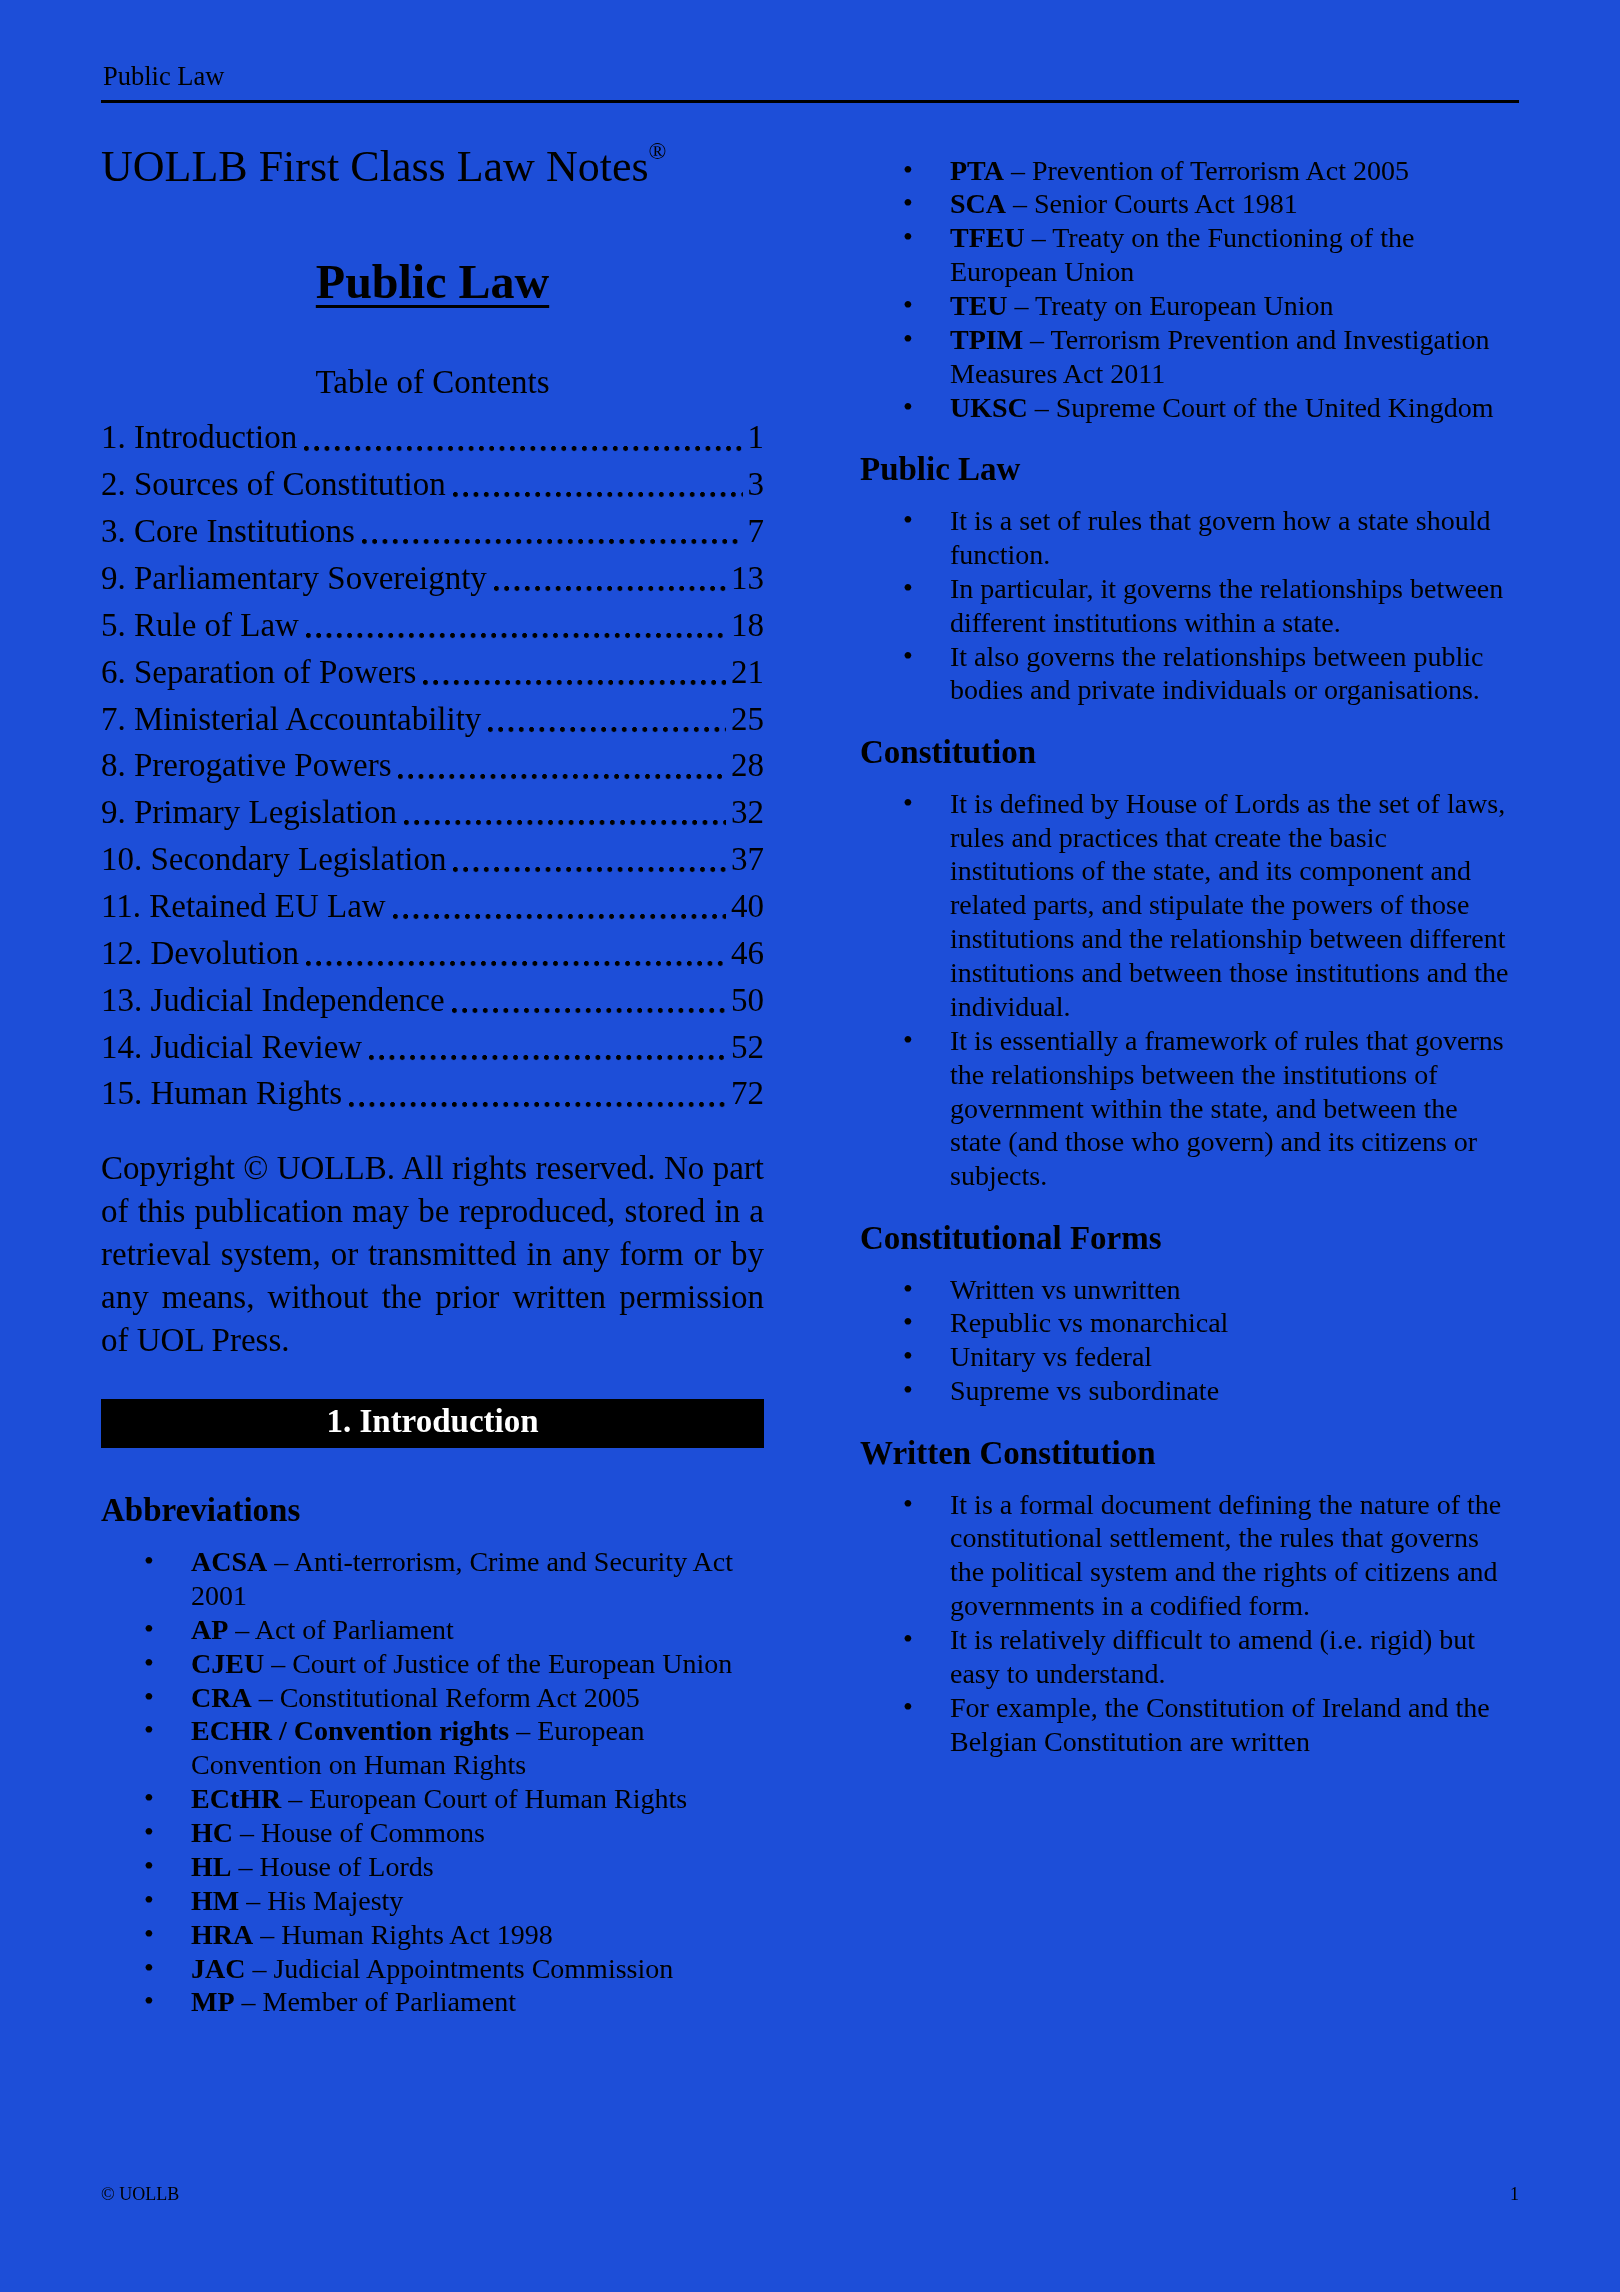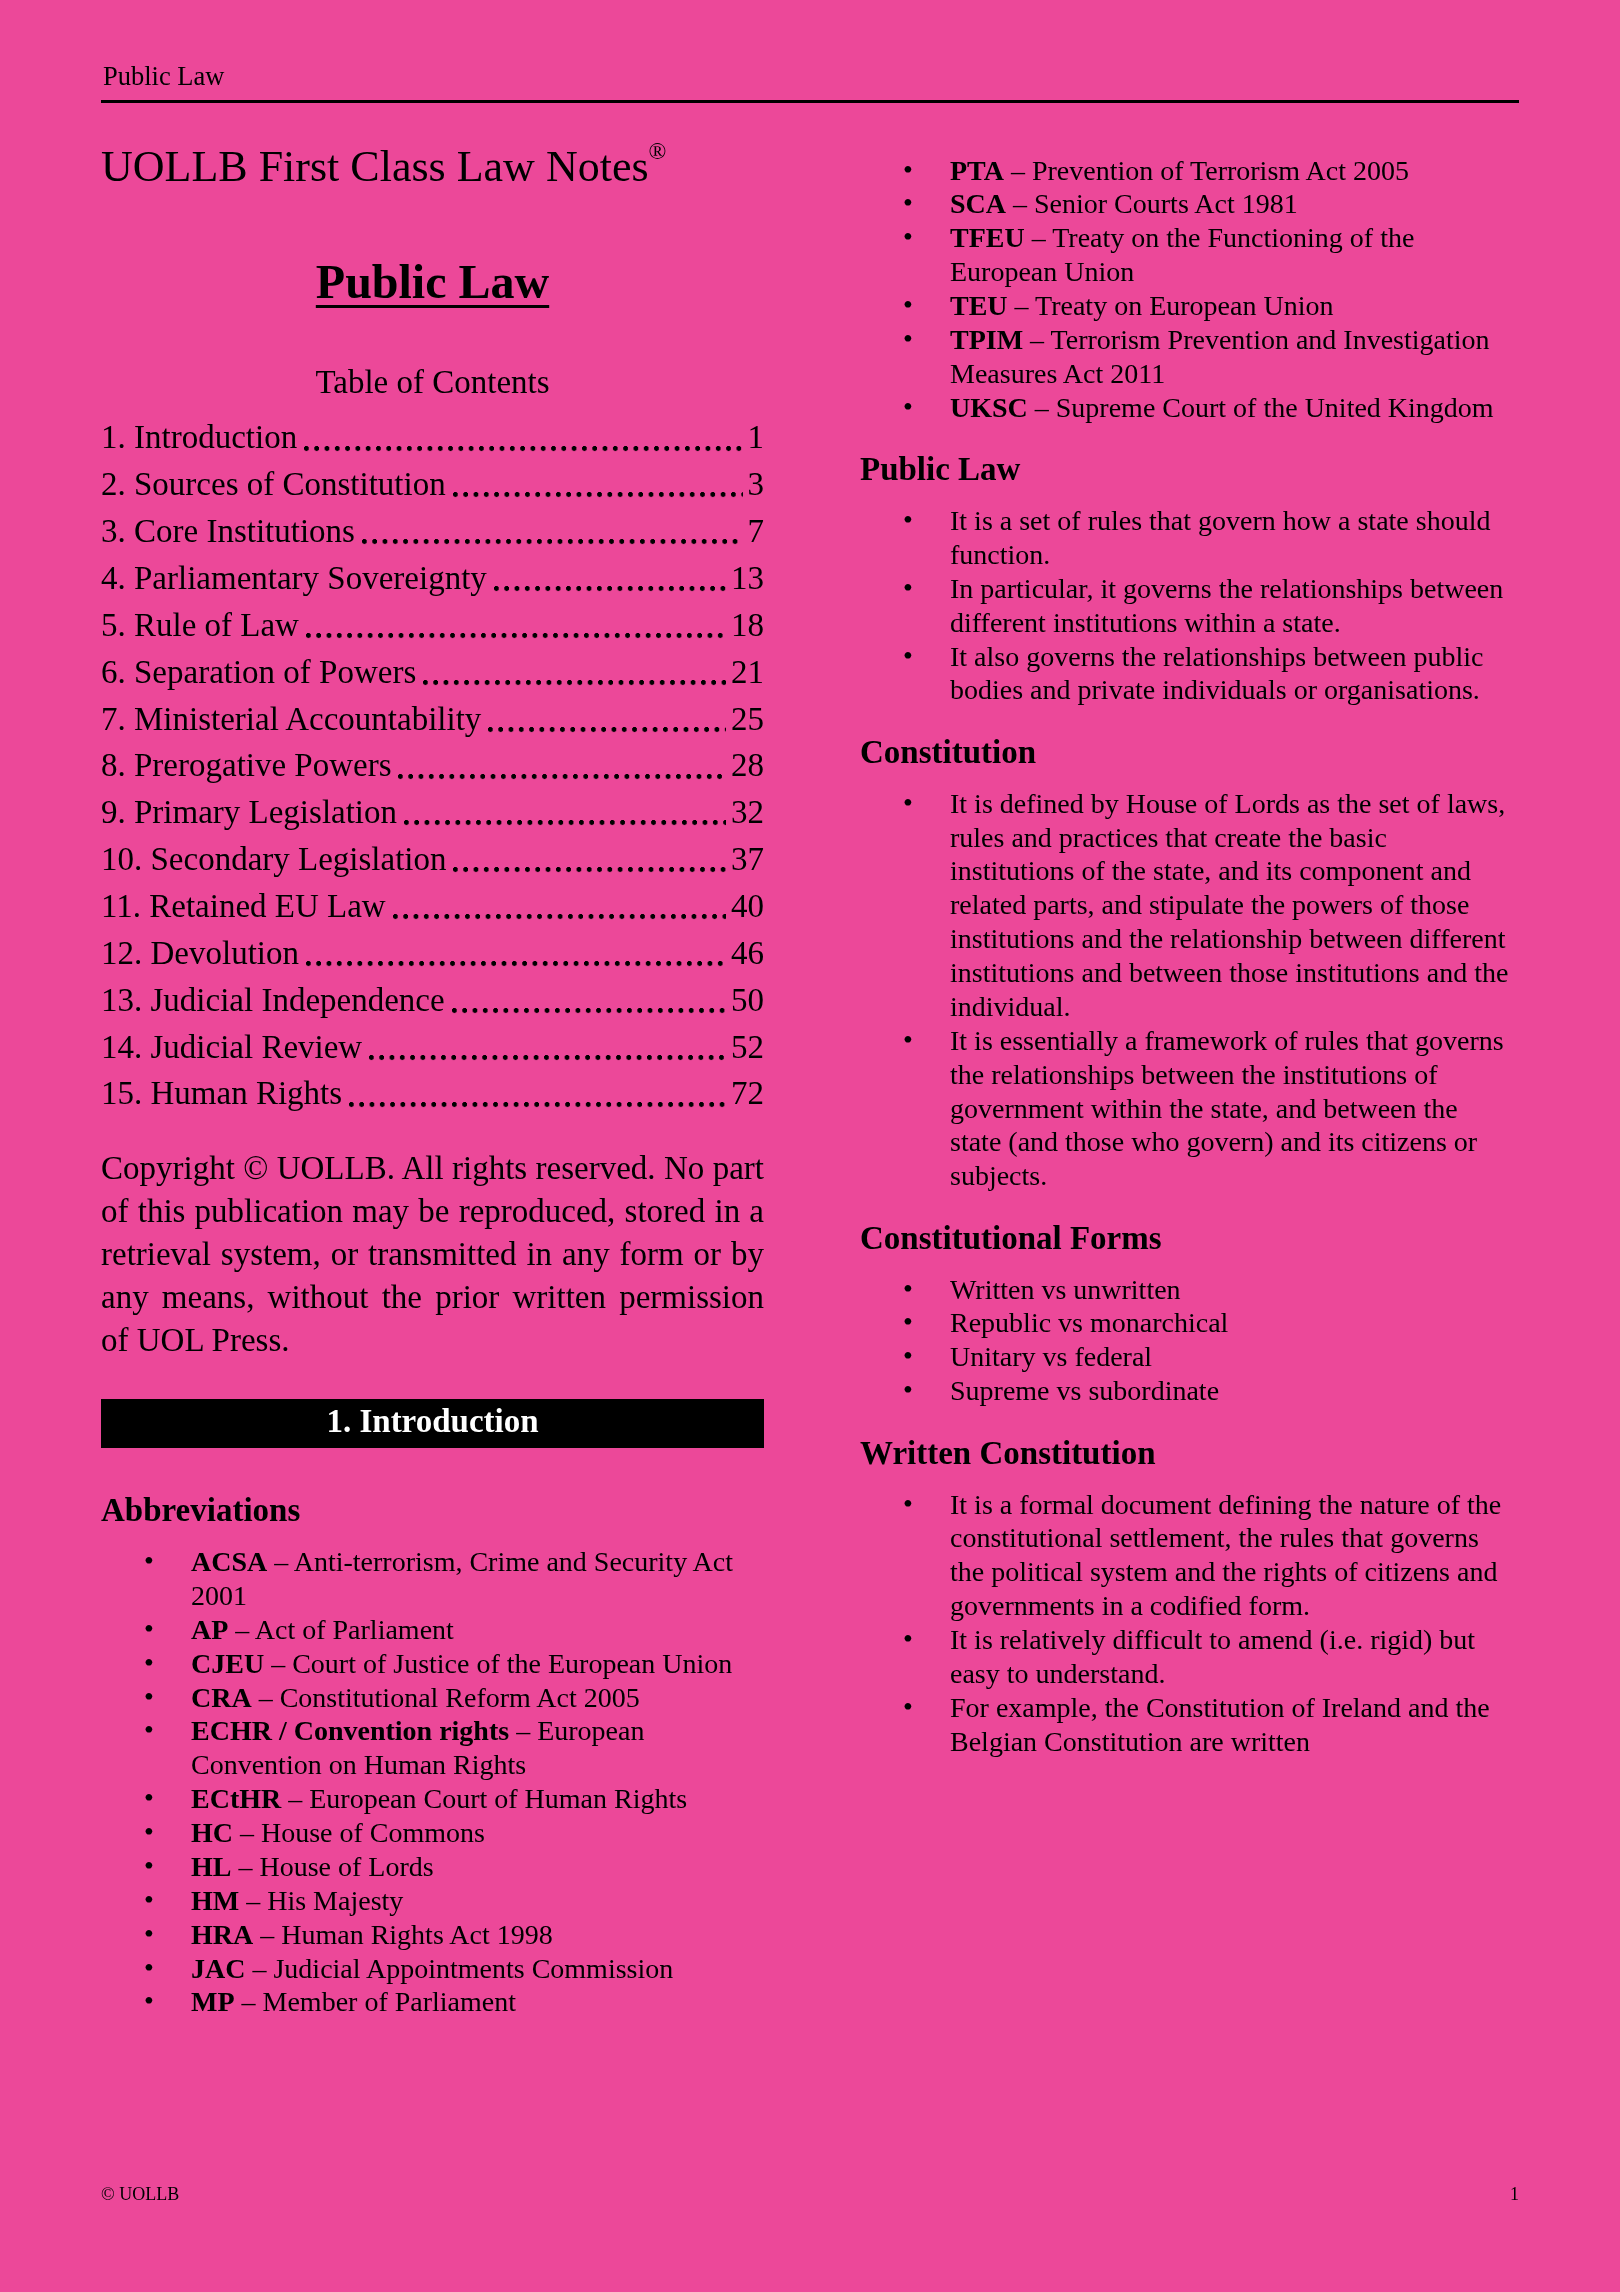--- a/index.html
+++ b/index.html
@@ -2,21 +2,21 @@
 <html><head>
 <meta charset="utf-8">
 <style>
   html, body { margin: 0; padding: 0; background: #ffffff; }
   .page {
     position: relative;
     width: 1620px;
     height: 2293px;
     box-sizing: border-box;
     padding: 49px 101px 0 101px;
-    background: #ec4899;
+    background: #1d4ed8;
     color: #000000;
     font-family: "Liberation Serif", "DejaVu Serif", serif;
     overflow: hidden;
   }
   .running-header {
     font-size: 26.5px;
     padding: 11.8px 2px 7.8px 2px;
     border-bottom: 3.9px solid #000;
   }
   .columns {
@@ -168,21 +168,21 @@
             <span class="toc-page">3</span>
           </li>
 
           <li>
             <span class="toc-label">3. Core Institutions</span>
             <span class="toc-leader"></span>
             <span class="toc-page">7</span>
           </li>
 
           <li>
-            <span class="toc-label">4. Parliamentary Sovereignty</span>
+            <span class="toc-label">9. Parliamentary Sovereignty</span>
             <span class="toc-leader"></span>
             <span class="toc-page">13</span>
           </li>
 
           <li>
             <span class="toc-label">5. Rule of Law</span>
             <span class="toc-leader"></span>
             <span class="toc-page">18</span>
           </li>
 

